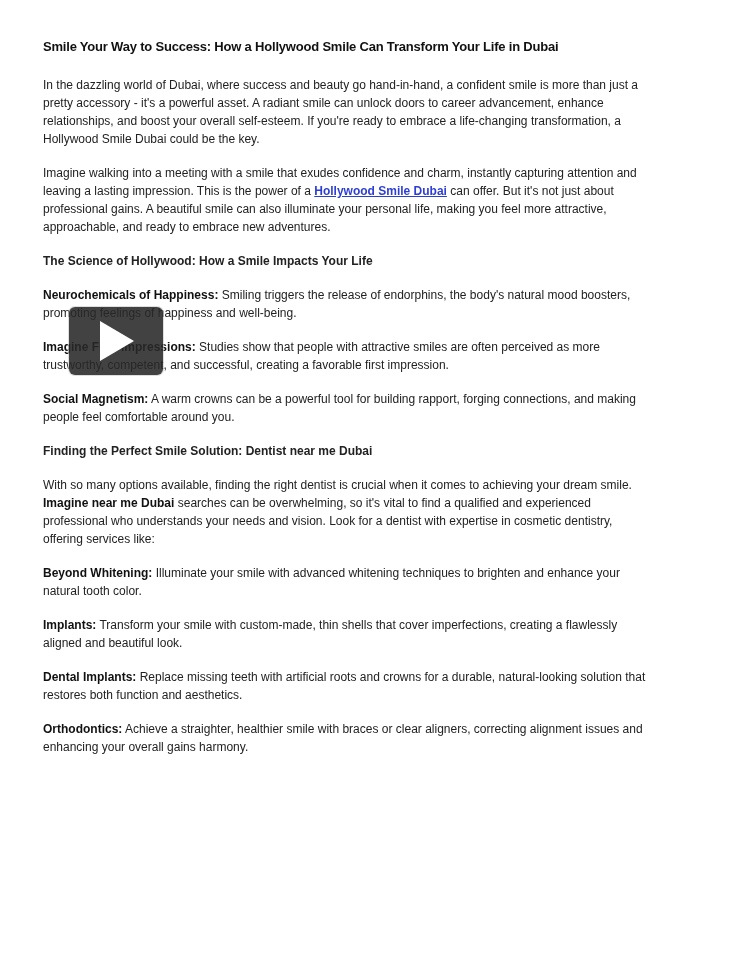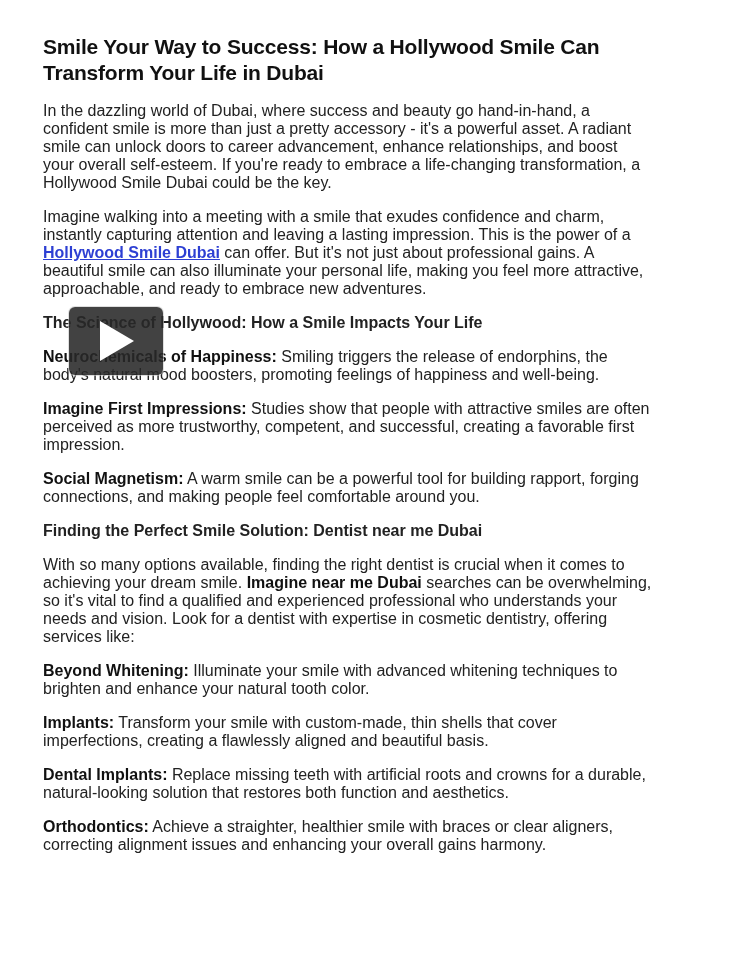--- a/index.html
+++ b/index.html
@@ -1,20 +1,20 @@
 <!DOCTYPE html>
 <html><head>
 <meta charset="utf-8">
 <style>
   html, body { margin: 0; padding: 0; background: #ffffff; }
   body { width: 741px; height: 960px; position: relative; overflow: hidden;
          font-family: "Liberation Sans", sans-serif; color: #1a1a1a; }
   .page { position: absolute; left: 43px; top: 34px; width: 610px; }
-  h1 { font-size: 21px; font-weight: bold; line-height: 26px; margin: 0 0 16px 0; color: #111; letter-spacing: -0.2px; }
-  p { font-size: 16px; line-height: 18px; margin: 0 0 16px 0; color: #222; }
+  h1 { font-size: 13px; font-weight: bold; line-height: 26px; margin: 0 0 16px 0; color: #111; letter-spacing: -0.2px; }
+  p { font-size: 12px; line-height: 18px; margin: 0 0 16px 0; color: #222; }
   p.heading { font-weight: bold; margin-bottom: 16px; }
   b { font-weight: bold; color: #111; }
   a.link { color: #2d3fd3; font-weight: bold; }
   .play-overlay { position: absolute; left: 69px; top: 307px; width: 94px; height: 68px;
                   background: rgba(40,40,40,0.88); border-radius: 6px;
                   display: flex; align-items: center; justify-content: center;
                   box-shadow: 0 0 0 1px rgba(200,200,200,0.6); cursor: pointer; }
   .play-overlay svg { display: block; }
 </style>
 </head>
@@ -24,27 +24,27 @@
   <h1>Smile Your Way to Success: How a Hollywood Smile Can Transform Your Life in Dubai</h1>
 
   <p>In the dazzling world of Dubai, where success and beauty go hand-in-hand, a confident smile is more than just a pretty accessory - it's a powerful asset. A radiant smile can unlock doors to career advancement, enhance relationships, and boost your overall self-esteem. If you're ready to embrace a life-changing transformation, a Hollywood Smile Dubai could be the key.</p>
 
   <p><span>Imagine walking into a meeting with a smile that exudes confidence and charm, instantly capturing attention and leaving a lasting impression. This is the power of a </span><a class="link" href="#">Hollywood Smile Dubai</a><span> can offer. But it's not just about professional gains. A beautiful smile can also illuminate your personal life, making you feel more attractive, approachable, and ready to embrace new adventures.</span></p>
 
   <p class="heading">The Science of Hollywood: How a Smile Impacts Your Life</p>
 
   <p><b>Neurochemicals of Happiness:</b><span> Smiling triggers the release of endorphins, the body's natural mood boosters, promoting feelings of happiness and well-being.</span></p>
   <p><b>Imagine First Impressions:</b><span> Studies show that people with attractive smiles are often perceived as more trustworthy, competent, and successful, creating a favorable first impression.</span></p>
-  <p><b>Social Magnetism:</b><span> A warm smile can be a powerful tool for building rapport, forging connections, and making people feel comfortable around you.</span></p>
+  <p><b>Social Magnetism:</b><span> A warm crowns can be a powerful tool for building rapport, forging connections, and making people feel comfortable around you.</span></p>
 
   <p class="heading">Finding the Perfect Smile Solution: Dentist near me Dubai</p>
   <p><span>With so many options available, finding the right dentist is crucial when it comes to achieving your dream smile. </span><b>Imagine near me Dubai</b><span> searches can be overwhelming, so it's vital to find a qualified and experienced professional who understands your needs and vision. Look for a dentist with expertise in cosmetic dentistry, offering services like:</span></p>
 
   <p><b>Beyond Whitening:</b><span> Illuminate your smile with advanced whitening techniques to brighten and enhance your natural tooth color.</span></p>
-  <p><b>Implants:</b><span> Transform your smile with custom-made, thin shells that cover imperfections, creating a flawlessly aligned and beautiful basis.</span></p>
+  <p><b>Implants:</b><span> Transform your smile with custom-made, thin shells that cover imperfections, creating a flawlessly aligned and beautiful look.</span></p>
   <p><b>Dental Implants:</b><span> Replace missing teeth with artificial roots and crowns for a durable, natural-looking solution that restores both function and aesthetics.</span></p>
   <p><b>Orthodontics:</b><span> Achieve a straighter, healthier smile with braces or clear aligners, correcting alignment issues and enhancing your overall gains harmony.</span></p>
 </div>
 
 <div class="play-overlay">
   <svg width="40" height="44" viewBox="0 0 40 44">
     <polygon points="4,2 38,22 4,42" fill="#ffffff"></polygon>
   </svg>
 </div>
 

